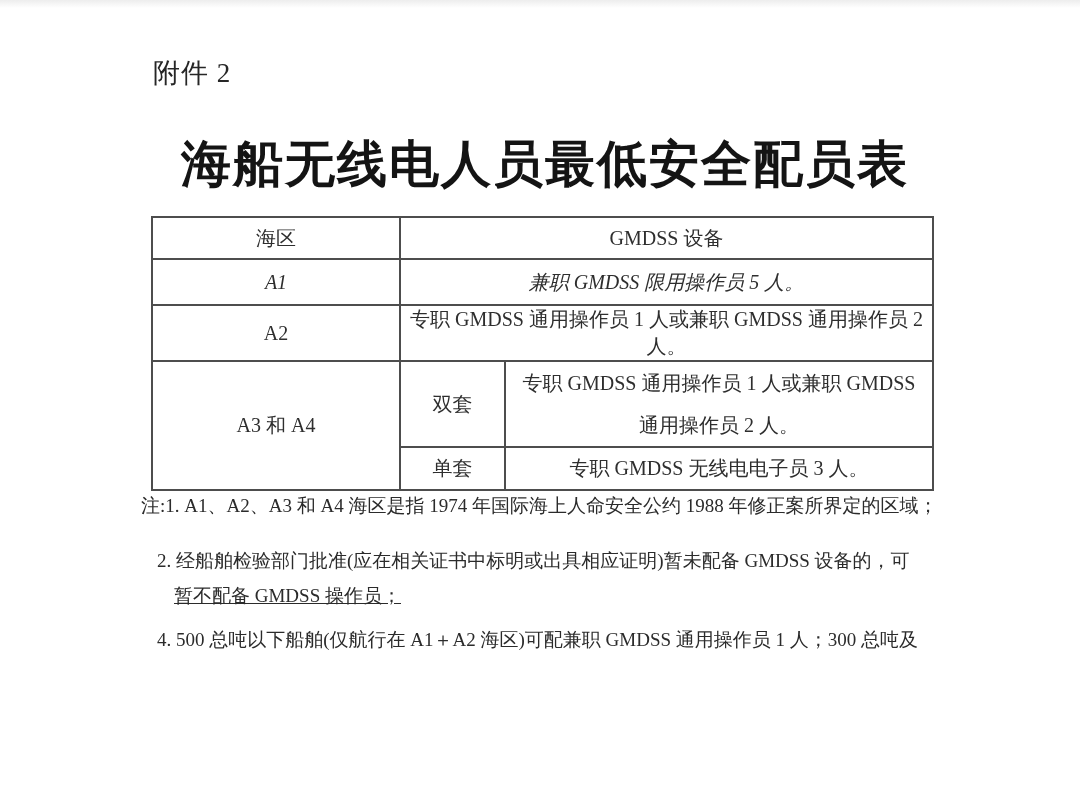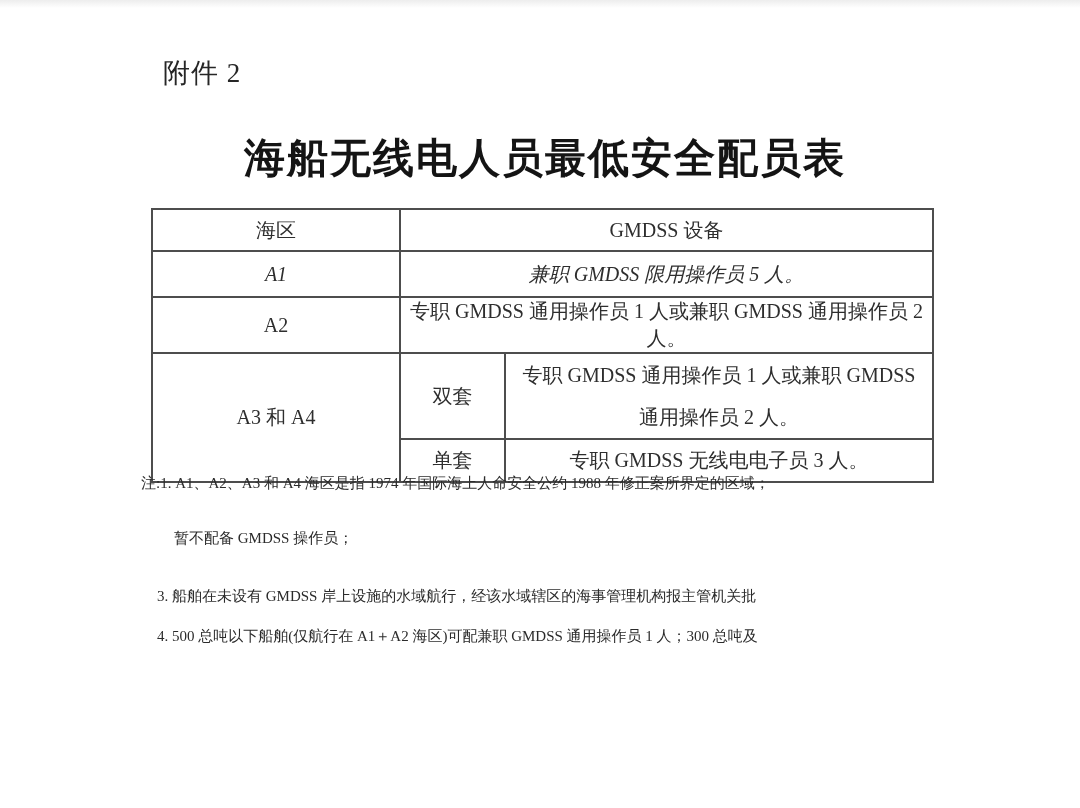--- a/index.html
+++ b/index.html
@@ -13,58 +13,58 @@
     color:#2e2e2e;
   }
   
   .stage::before{
     content:"";
     position:absolute;left:0;top:0;width:100%;height:8px;
     background:linear-gradient(#ededed,rgba(255,255,255,0));
     pointer-events:none;
   }
   .attachment-label{
-    position:absolute;left:163px;top:55px;
+    position:absolute;left:153px;top:55px;
     font-size:27px;letter-spacing:1px;color:#262626;text-align:center;
   }
   .doc-title{
     position:absolute;left:150px;top:131px;width:790px;
     text-align:center;
-    font-size:41px;font-weight:bold;letter-spacing:2px;
+    font-size:50px;font-weight:bold;letter-spacing:2px;
     color:#141414;
     white-space:nowrap;
   }
-  .manning-table-wrap{position:absolute;left:151px;top:208px;}
+  .manning-table-wrap{position:absolute;left:151px;top:216px;}
   table.manning{
     border-collapse:collapse;table-layout:fixed;
     width:781px;
   }
   table.manning td{
     border:2px solid #4d4d4d;
     text-align:center;vertical-align:middle;
     font-size:20px;color:#2e2e2e;
     padding:0 6px;
     overflow:hidden;
   }
   tr.r-header td{height:40px;}
   tr.r-a1 td{height:44px;font-style:italic;}
   tr.r-a2 td{height:40px;}
   tr.r-dual td{height:83px;}
   tr.r-single td{height:41px;margin-top:43px;}
   td.eq-dual{line-height:42px;padding:0 14px;}
   .notes{
-    position:absolute;left:141px;top:468px;width:820px;
-    font-size:15px;color:#2b2b2b;
+    position:absolute;left:141px;top:491px;width:820px;
+    font-size:19px;color:#2b2b2b;
   }
   .note-line{height:30px;line-height:30px;white-space:nowrap;}
   .ind1{padding-left:16px;}
   .ind2{padding-left:33px;}
   .mb25{margin-bottom:25px;}
   .mb5{margin-bottom:5px;}
-  .mb14{margin-bottom:28px;}
+  .mb14{margin-bottom:14px;text-decoration:underline;}
   .mb10{margin-bottom:10px;}
   .mb6{margin-bottom:6px;}
   .mb1{margin-bottom:16px;}
 </style>
 </head>
 <body>
 
 <div class="stage">
 
   <div class="attachment-label">附件 2</div>
@@ -99,18 +99,18 @@
       <tr class="r-single">
         <td>单套</td>
         <td>专职 GMDSS 无线电电子员 3 人。</td>
       </tr>
     </tbody>
       </table>
   </div>
 
   <div class="notes">
     <div class="note-line mb25">注:1. A1、A2、A3 和 A4 海区是指 1974 年国际海上人命安全公约 1988 年修正案所界定的区域；</div>
+    <div class="note-line ind1 mb5">2. 经船舶检验部门批准(应在相关证书中标明或出具相应证明)暂未配备 GMDSS 设备的，可</div>
     <div class="note-line ind2 mb14">暂不配备 GMDSS 操作员；</div>
-    <div class="note-line ind1 mb10">3. 船舶在未设有 GMDSS 岸上设施的水域航行，经该水域辖区的海事管理机构报主管机关批</div>
     <div class="note-line ind1 mb1">4. 500 总吨以下船舶(仅航行在 A1＋A2 海区)可配兼职 GMDSS 通用操作员 1 人；300 总吨及</div>
   </div>
 
 </div>
 
 </body></html>

